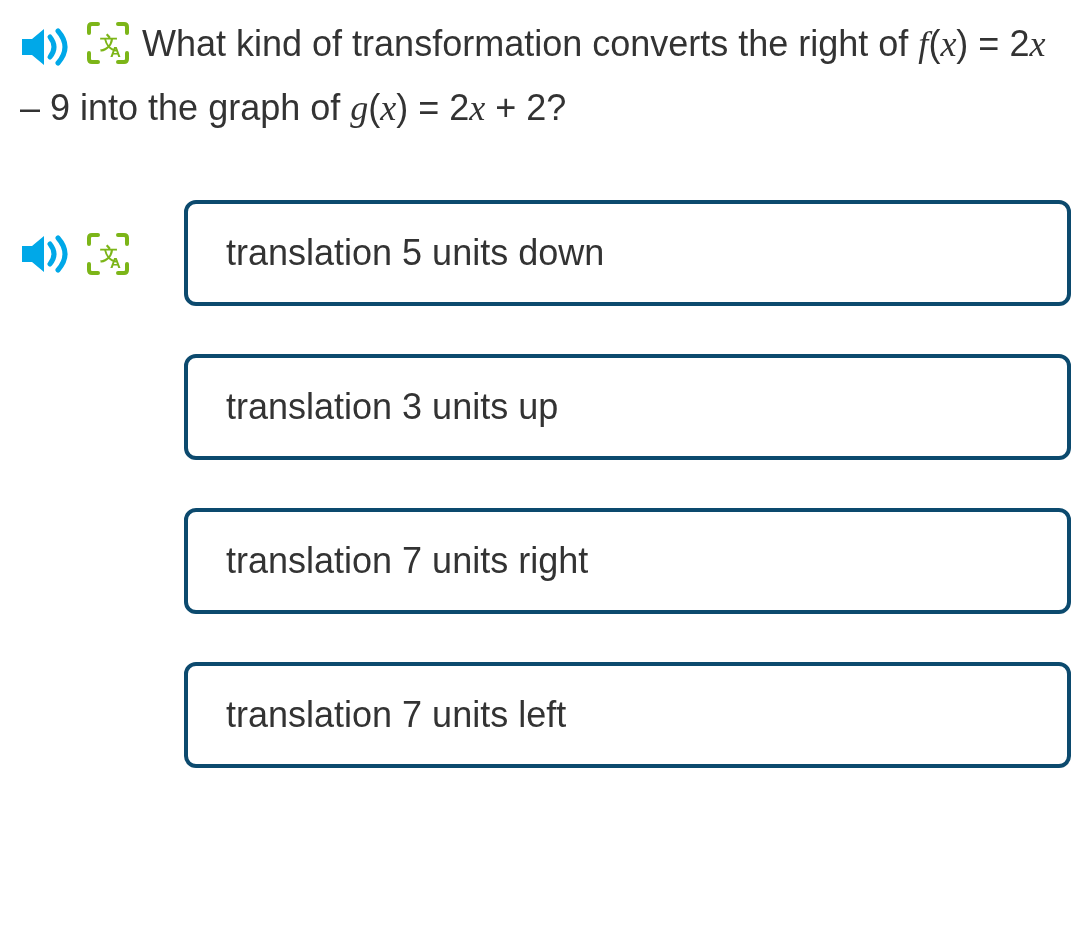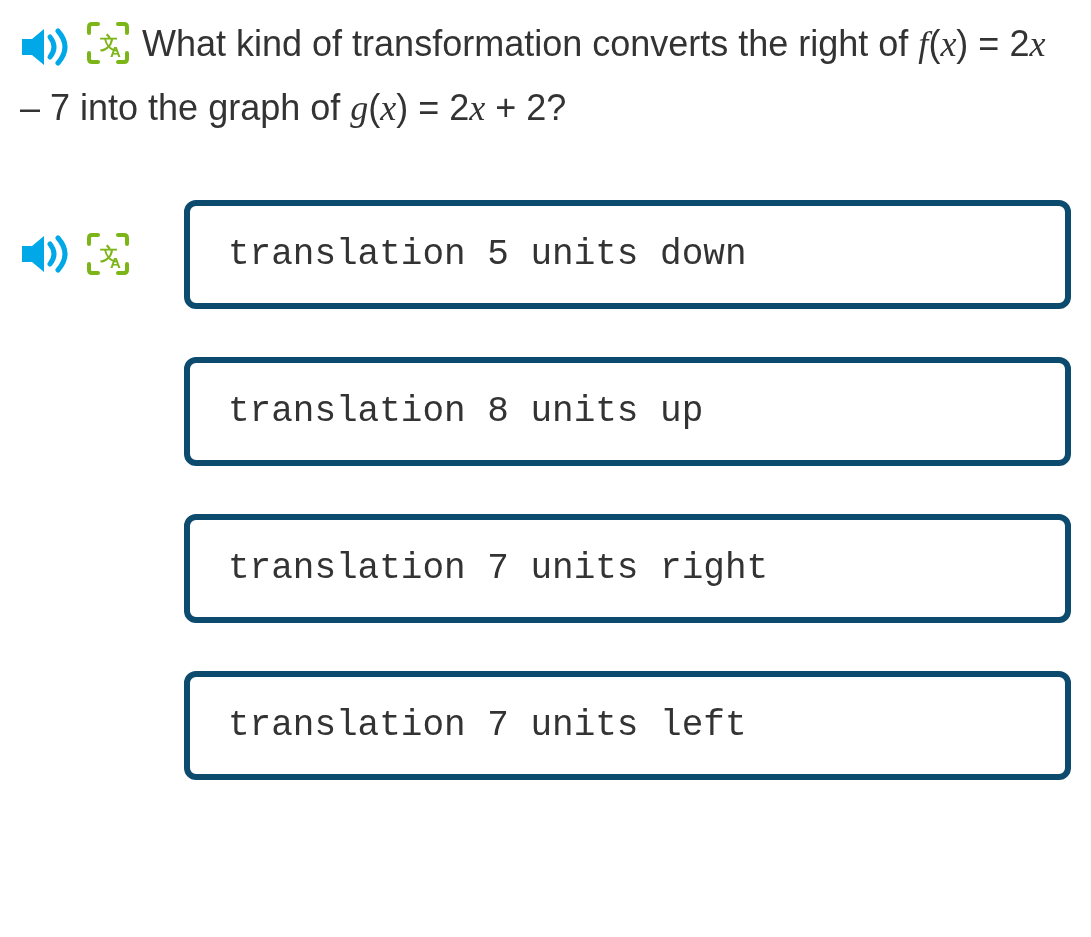--- a/index.html
+++ b/index.html
@@ -49,29 +49,29 @@
     padding-top: 32px;
     min-width: 140px;
   }
   .answers-col {
     flex: 1;
     display: flex;
     flex-direction: column;
     gap: 48px;
   }
   .answer-option {
-    border: 6px solid #0c4a6e;
+    border: 4px solid #0c4a6e;
     border-radius: 12px;
     background: #fff;
     font-size: 36px;
     color: #333333;
     padding: 28px 38px;
     cursor: pointer;
     text-align: left;
-    font-family: Liberation Mono, monospace;
+    font-family: Liberation Sans, sans-serif;
   }
 </style>
 </head>
 <body>
 
 <div class="question-block">
   <span class="inline-icons">
     <span class="speaker-icon">
       <svg viewBox="0 0 52 40" width="52" height="40">
         <path d="M2 12 L12 12 L24 2 L24 38 L12 28 L2 28 Z" fill="#00a8e8"></path>
@@ -82,21 +82,21 @@
     <span class="translate-icon">
       <svg viewBox="0 0 44 44" width="44" height="44">
         <path d="M3 12 L3 6 Q3 3 6 3 L12 3" stroke="#7cb518" stroke-width="4" fill="none" stroke-linecap="round"></path>
         <path d="M32 3 L38 3 Q41 3 41 6 L41 12" stroke="#7cb518" stroke-width="4" fill="none" stroke-linecap="round"></path>
         <path d="M41 32 L41 38 Q41 41 38 41 L32 41" stroke="#7cb518" stroke-width="4" fill="none" stroke-linecap="round"></path>
         <path d="M12 41 L6 41 Q3 41 3 38 L3 32" stroke="#7cb518" stroke-width="4" fill="none" stroke-linecap="round"></path>
         <text x="14" y="28" font-size="18" font-family="Arial" fill="#7cb518" font-weight="bold">文</text>
         <text x="24" y="36" font-size="15" font-family="Arial" fill="#7cb518" font-weight="bold">A</text>
       </svg>
     </span>
-  </span><span>What kind of transformation converts the right of </span><span class="math-i">f</span>(<span class="math-i">x</span>)<span> = 2</span><span class="math-i">x</span><span> – 7 into the graph of </span><span class="math-i">g</span>(<span class="math-i">x</span>)<span> = 2</span><span class="math-i">x</span><span> + 2?</span>
+  </span><span>What kind of transformation converts the right of </span><span class="math-i">f</span>(<span class="math-i">x</span>)<span> = 2</span><span class="math-i">x</span><span> – 9 into the graph of </span><span class="math-i">g</span>(<span class="math-i">x</span>)<span> = 2</span><span class="math-i">x</span><span> + 2?</span>
 </div>
 
 <div class="answers-wrap">
   <div class="answer-icons">
     <span class="speaker-icon">
       <svg viewBox="0 0 52 40" width="52" height="40">
         <path d="M2 12 L12 12 L24 2 L24 38 L12 28 L2 28 Z" fill="#00a8e8"></path>
         <path d="M30 10 Q38 20 30 30" stroke="#00a8e8" stroke-width="5" fill="none" stroke-linecap="round"></path>
         <path d="M38 4 Q52 20 38 36" stroke="#00a8e8" stroke-width="5" fill="none" stroke-linecap="round"></path>
       </svg>
@@ -107,17 +107,17 @@
         <path d="M32 3 L38 3 Q41 3 41 6 L41 12" stroke="#7cb518" stroke-width="4" fill="none" stroke-linecap="round"></path>
         <path d="M41 32 L41 38 Q41 41 38 41 L32 41" stroke="#7cb518" stroke-width="4" fill="none" stroke-linecap="round"></path>
         <path d="M12 41 L6 41 Q3 41 3 38 L3 32" stroke="#7cb518" stroke-width="4" fill="none" stroke-linecap="round"></path>
         <text x="14" y="28" font-size="18" font-family="Arial" fill="#7cb518" font-weight="bold">文</text>
         <text x="24" y="36" font-size="15" font-family="Arial" fill="#7cb518" font-weight="bold">A</text>
       </svg>
     </span>
   </div>
   <div class="answers-col">
     <button class="answer-option">translation 5 units down</button>
-    <button class="answer-option">translation 8 units up</button>
+    <button class="answer-option">translation 3 units up</button>
     <button class="answer-option">translation 7 units right</button>
     <button class="answer-option">translation 7 units left</button>
   </div>
 </div>
 
 </body></html>

